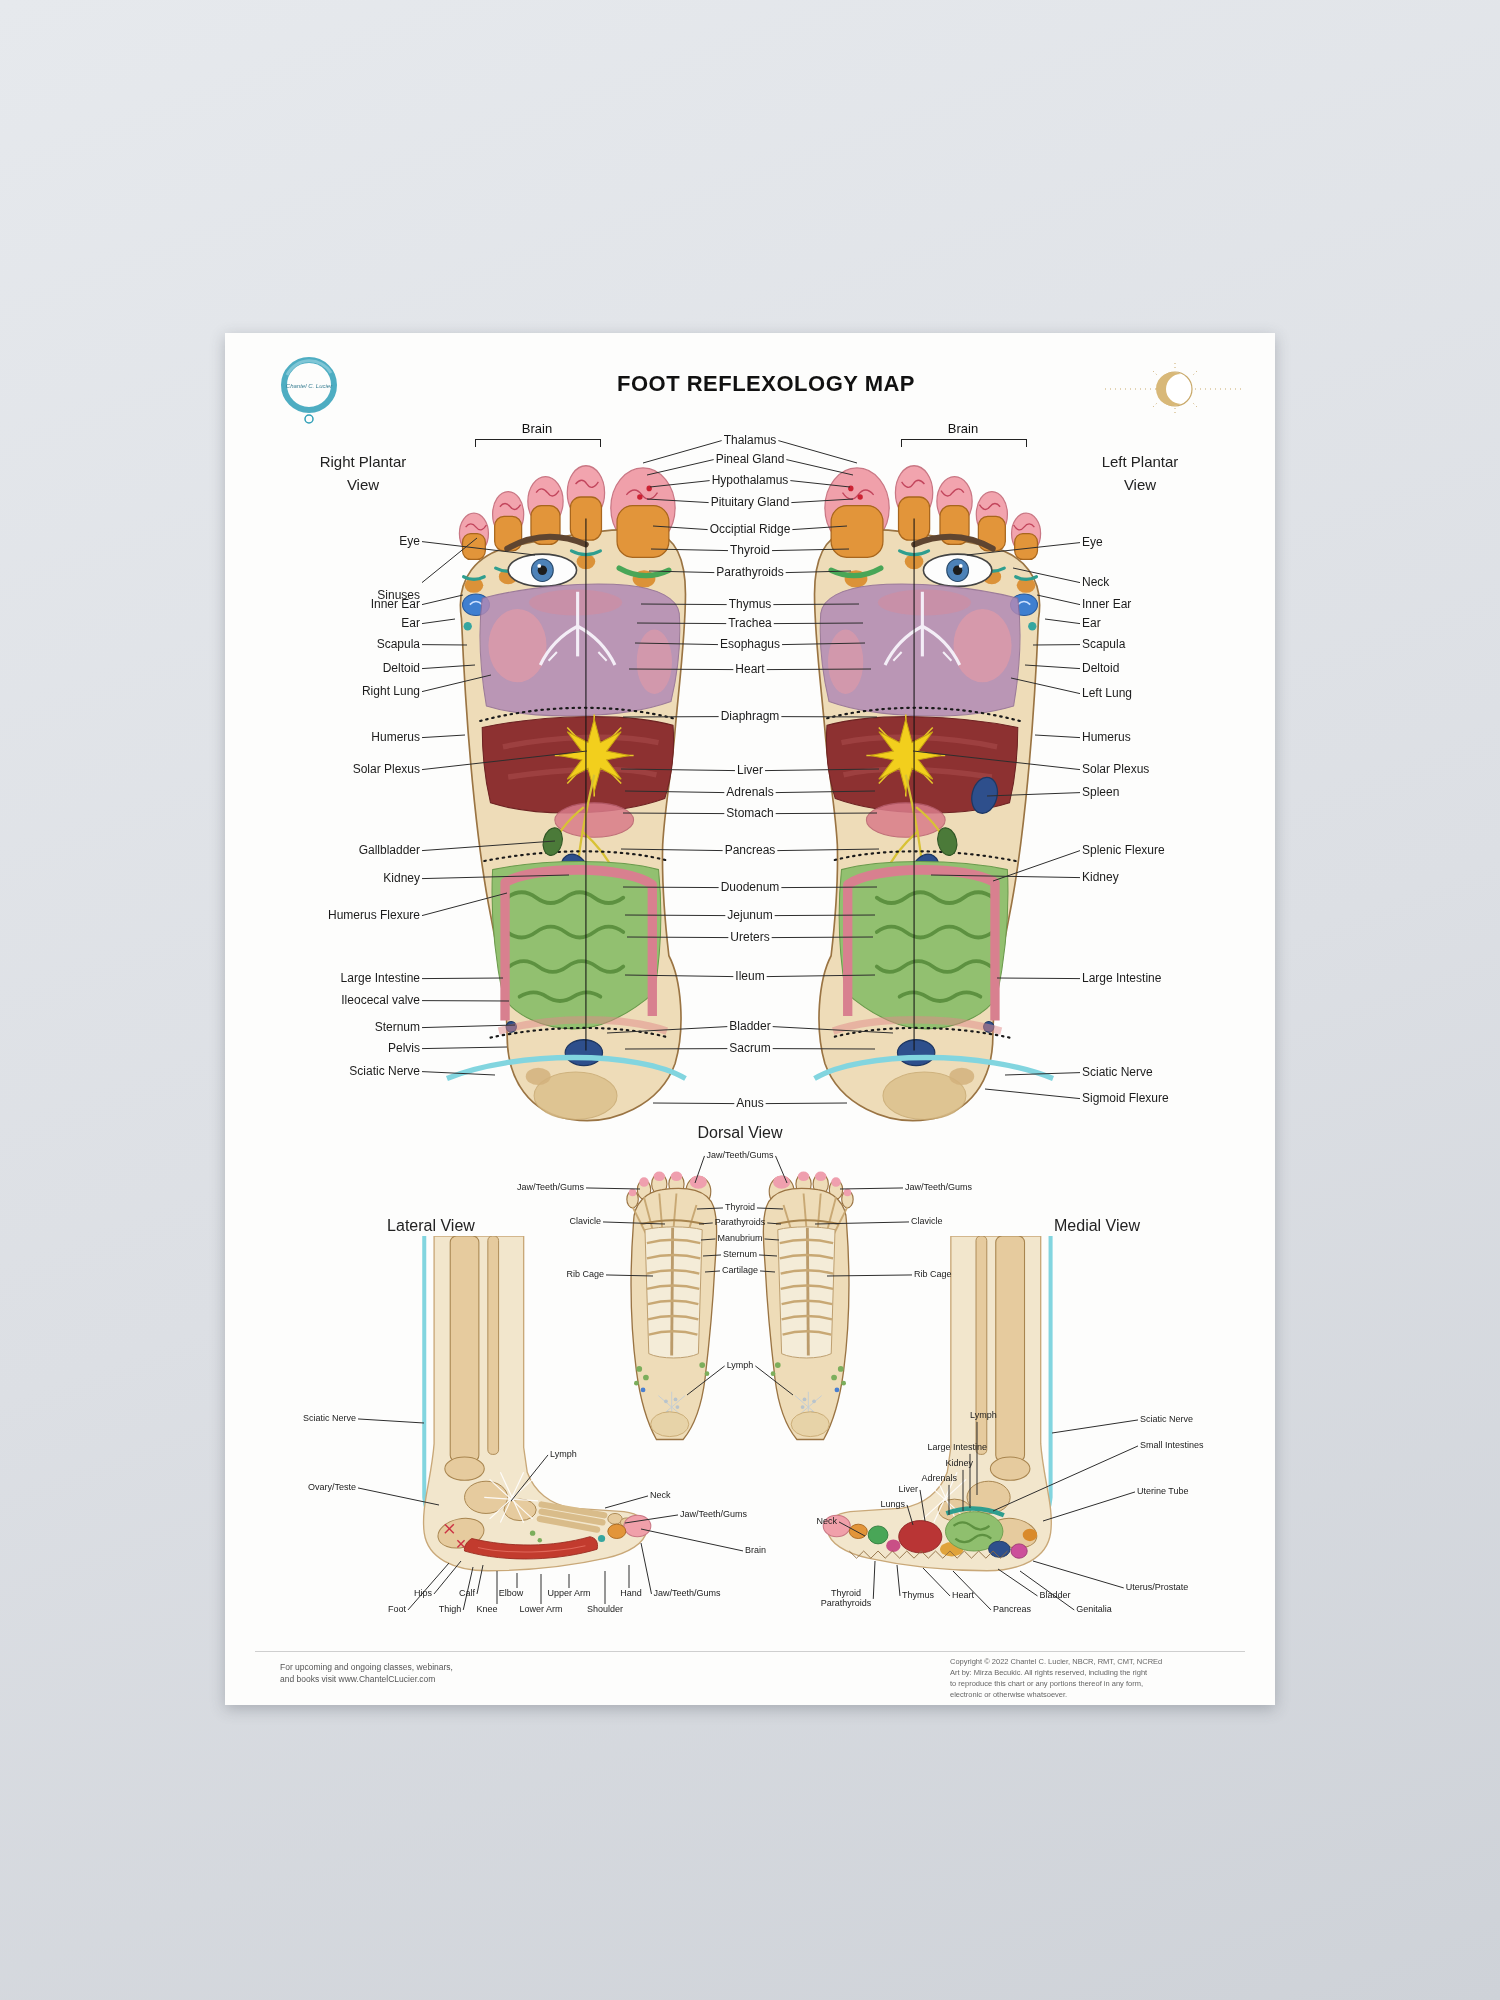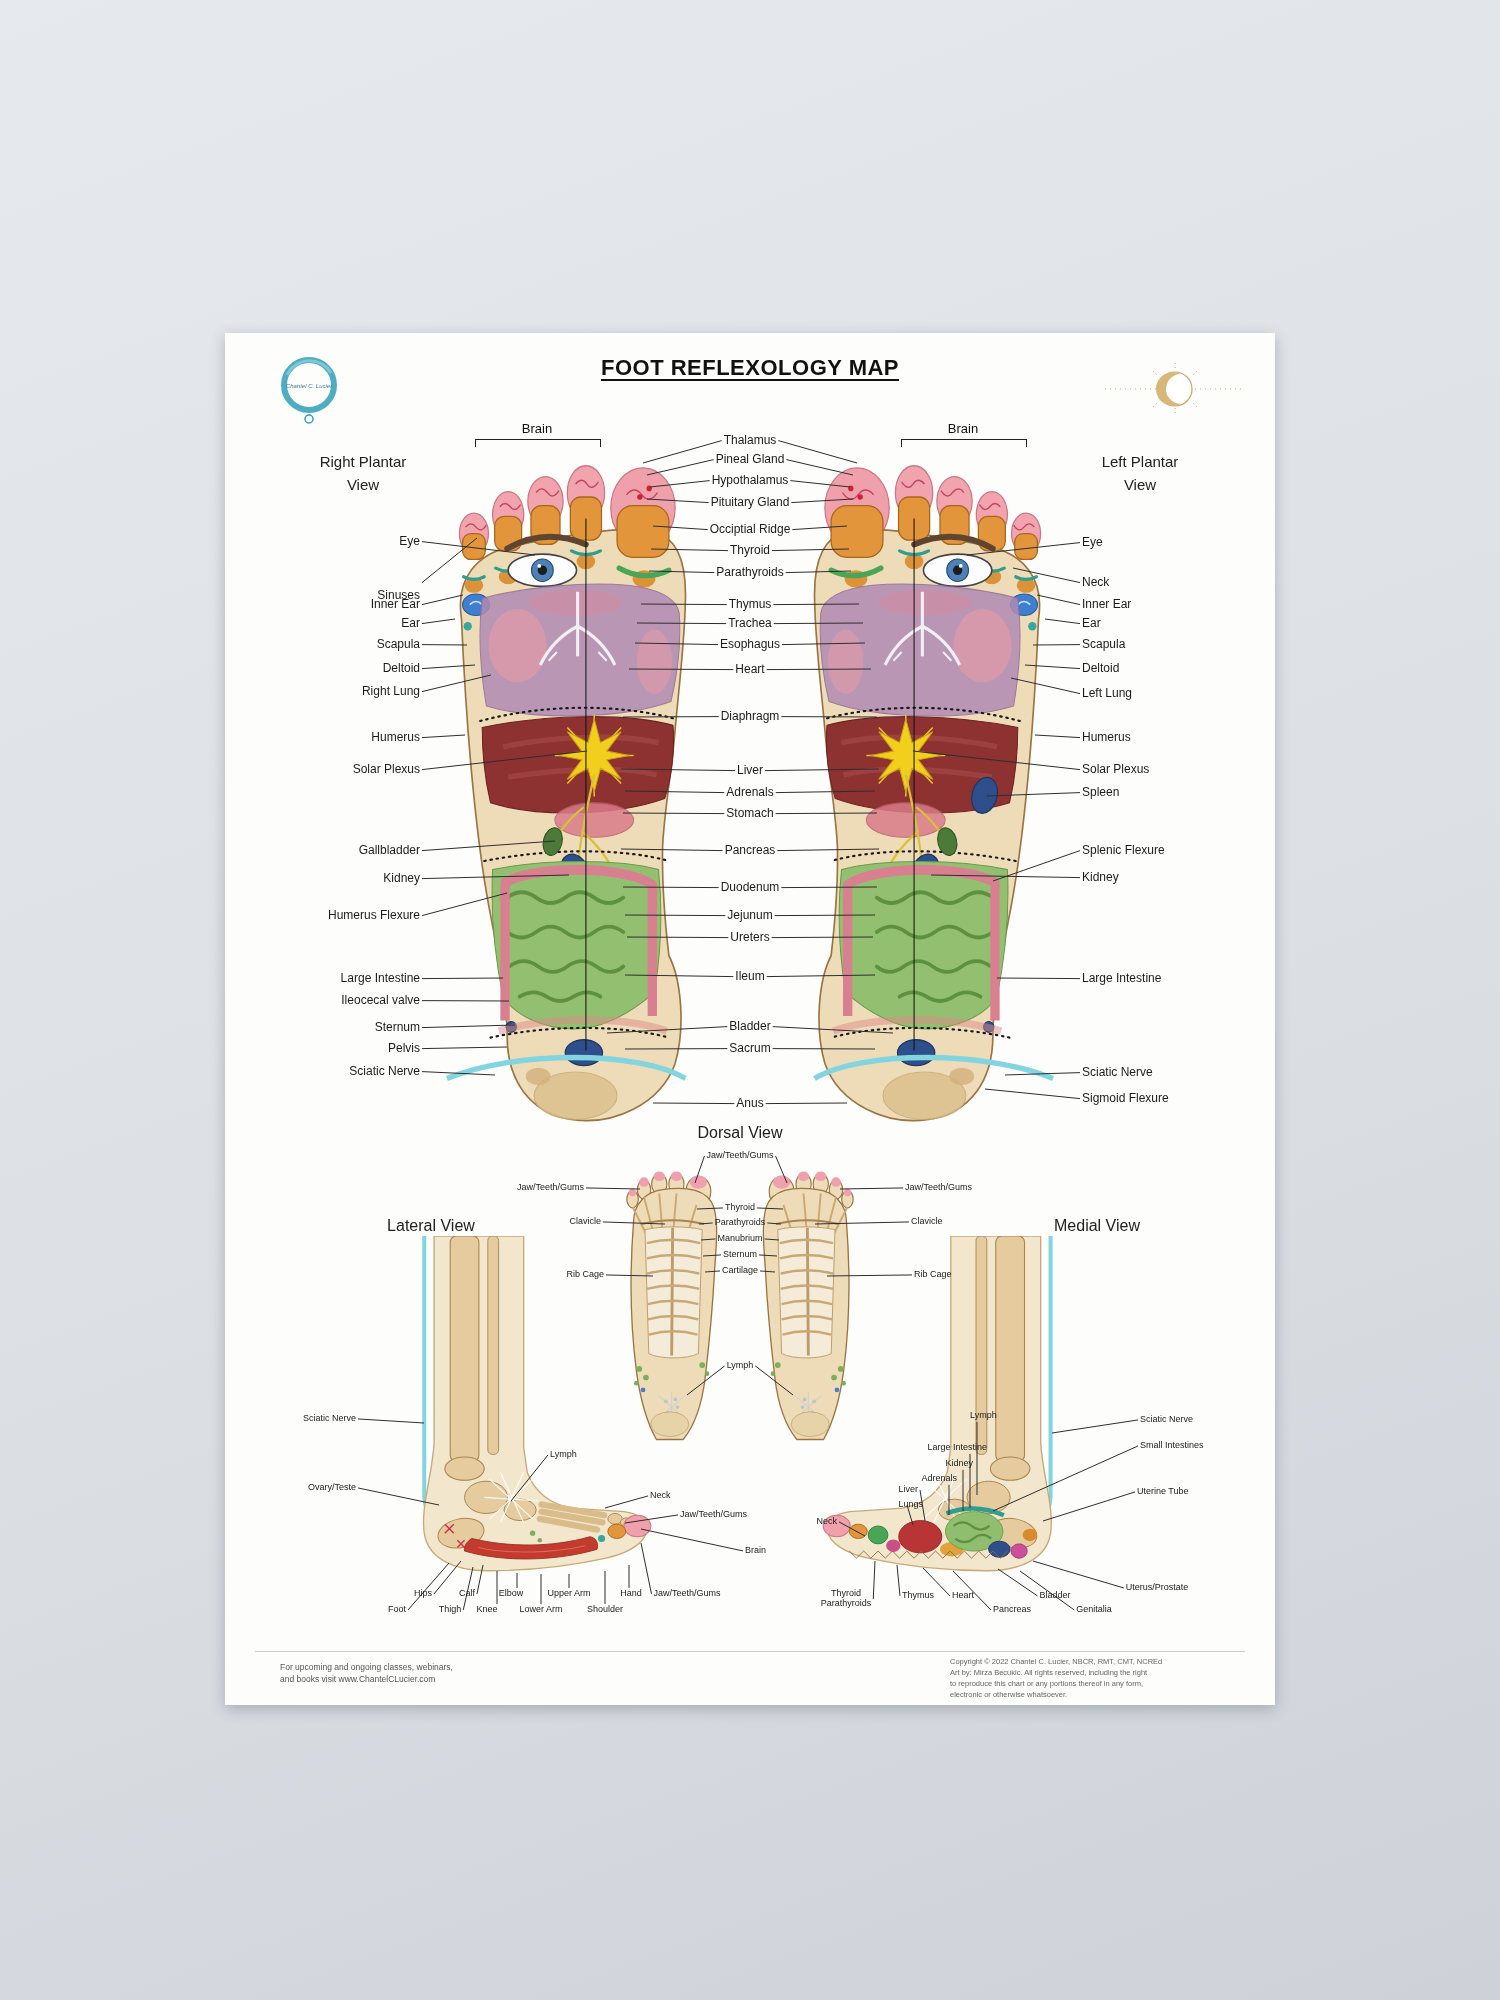--- a/index.html
+++ b/index.html
@@ -4,23 +4,23 @@
 <style>
   html,body{margin:0;padding:0;background:#d9dde1}
   .page{position:relative;width:1500px;height:2000px;overflow:hidden;
         background:linear-gradient(160deg,#e6e9ed 0%,#dcdfe4 55%,#ced2d8 100%);
         font-family:"Liberation Sans",sans-serif}
   .poster{position:absolute;left:225px;top:333px;width:1050px;height:1372px;
           background:#fdfdfc;box-shadow:0 4px 14px rgba(60,65,75,.3)}
   .abs{position:absolute}
   #leader-lines{position:absolute;left:0;top:0;z-index:2;pointer-events:none}
   #leader-lines line{stroke:#2e2e2e;stroke-width:1}
-  .title{position:absolute;left:525px;top:22px;transform:translateX(-50%);margin:0;
+  .title{position:absolute;left:525px;top:22px;transform:translateX(-50%);margin:16px;
          font-size:22px;font-weight:bold;letter-spacing:.5px;color:#111;
-         text-decoration:underline;text-underline-offset:4px;white-space:nowrap;z-index:3}
+         text-underline-offset:4px;white-space:nowrap;z-index:3}
   .lb{position:absolute;font-size:12px;color:#1c1c1c;line-height:1.1;white-space:nowrap;z-index:3}
   .ll{right:855px;text-align:right}
   .lr{left:857px}
   .cl{left:525px;transform:translateX(-50%);text-align:center}
   .vt{position:absolute;font-size:15px;color:#222;text-align:center;transform:translateX(-50%);
       white-space:pre-line;line-height:1.5;z-index:3}
   .brain{position:absolute;font-size:13px;color:#111;transform:translateX(-50%);z-index:3}
   .bracket{position:absolute;height:7px;border:1.3px solid #222;border-bottom:none;z-index:2}
   .sec-title{position:absolute;font-size:16px;color:#222;transform:translateX(-50%);white-space:nowrap;z-index:3}
   .sm{font-size:9px}
@@ -538,21 +538,21 @@
       <ellipse cx="267" cy="334" rx="8" ry="7" fill="#d98a2b"></ellipse>
       <path d="M66,352 l8,8 8,-8 8,8 8,-8 8,8 8,-8 8,8 8,-8 8,8 8,-8 8,8 8,-8 8,8 8,-8 8,8 8,-8 8,8 8,-8 8,8 8,-8 8,8 8,-8" fill="none" stroke="#8d6a3f" stroke-width="1"></path>
     </svg>
     <div class="lb sm" style="left:745px;top:1078px">Lymph</div>
     <div class="lb sm" style="left:915px;top:1082px">Sciatic Nerve</div>
     <div class="lb sm" style="right:288px;top:1110px;text-align:right">Large Intestine</div>
     <div class="lb sm" style="left:915px;top:1108px">Small Intestines</div>
     <div class="lb sm" style="right:302px;top:1126px;text-align:right">Kidney</div>
     <div class="lb sm" style="right:318px;top:1141px;text-align:right">Adrenals</div>
     <div class="lb sm" style="right:357px;top:1152px;text-align:right">Liver</div>
-    <div class="lb sm" style="right:352px;top:1167px;text-align:center">Lungs</div>
+    <div class="lb sm" style="right:370px;top:1167px;text-align:center">Lungs</div>
     <div class="lb sm" style="left:912px;top:1154px">Uterine Tube</div>
     <div class="lb sm" style="right:438px;top:1184px;text-align:right">Neck</div>
     <div class="lb sm ctr pre" style="left:621px;top:1256px">Thyroid
 Parathyroids</div>
     <div class="lb sm ctr" style="left:693px;top:1258px">Thymus</div>
     <div class="lb sm ctr" style="left:738px;top:1258px">Heart</div>
     <div class="lb sm ctr" style="left:787px;top:1272px">Pancreas</div>
     <div class="lb sm ctr" style="left:830px;top:1258px">Bladder</div>
     <div class="lb sm ctr" style="left:869px;top:1272px">Genitalia</div>
     <div class="lb sm ctr" style="left:932px;top:1250px">Uterus/Prostate</div>

